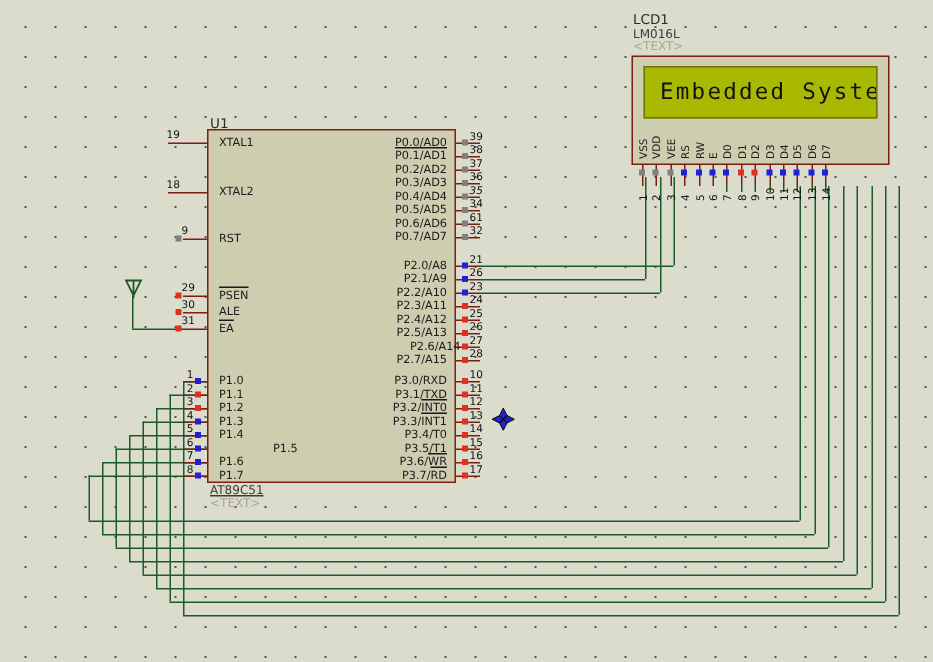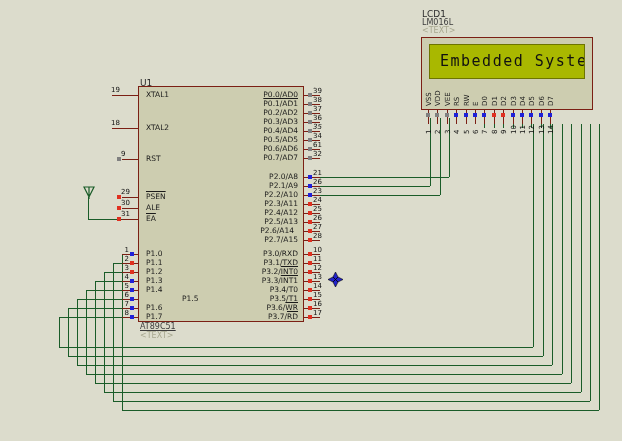--- a/index.html
+++ b/index.html
@@ -256,21 +256,21 @@
       <div class="pnum" style="left:313px;top:206px;">25</div>
       <div class="sq red" style="left:308px;top:211px;"></div>
       <div class="plab r" style="left:208px;top:209px;width:90px;">P2.4/A12</div>
       <div class="pinline pinh" style="left:304px;top:222px;width:16px;"></div>
       <div class="pnum" style="left:313px;top:215px;">26</div>
       <div class="sq red" style="left:308px;top:220px;"></div>
       <div class="plab r" style="left:208px;top:218px;width:90px;">P2.5/A13</div>
       <div class="pinline pinh" style="left:304px;top:231px;width:16px;"></div>
       <div class="pnum" style="left:313px;top:224px;">27</div>
       <div class="sq red" style="left:308px;top:229px;"></div>
-      <div class="plab r" style="left:204px;top:227px;width:90px;">P2.6/A14</div>
+      <div class="plab r" style="left:217px;top:227px;width:90px;">P2.6/A14</div>
       <div class="pinline pinh" style="left:304px;top:240px;width:16px;"></div>
       <div class="pnum" style="left:313px;top:233px;">28</div>
       <div class="sq red" style="left:308px;top:238px;"></div>
       <div class="plab r" style="left:208px;top:236px;width:90px;">P2.7/A15</div>
       <div class="pinline pinh" style="left:304px;top:254px;width:16px;"></div>
       <div class="pnum" style="left:313px;top:247px;">10</div>
       <div class="sq red" style="left:308px;top:252px;"></div>
       <div class="plab r" style="left:208px;top:250px;width:90px;">P3.0/RXD</div>
       <div class="pinline pinh" style="left:304px;top:263px;width:16px;"></div>
       <div class="pnum" style="left:313px;top:256px;">11</div>

